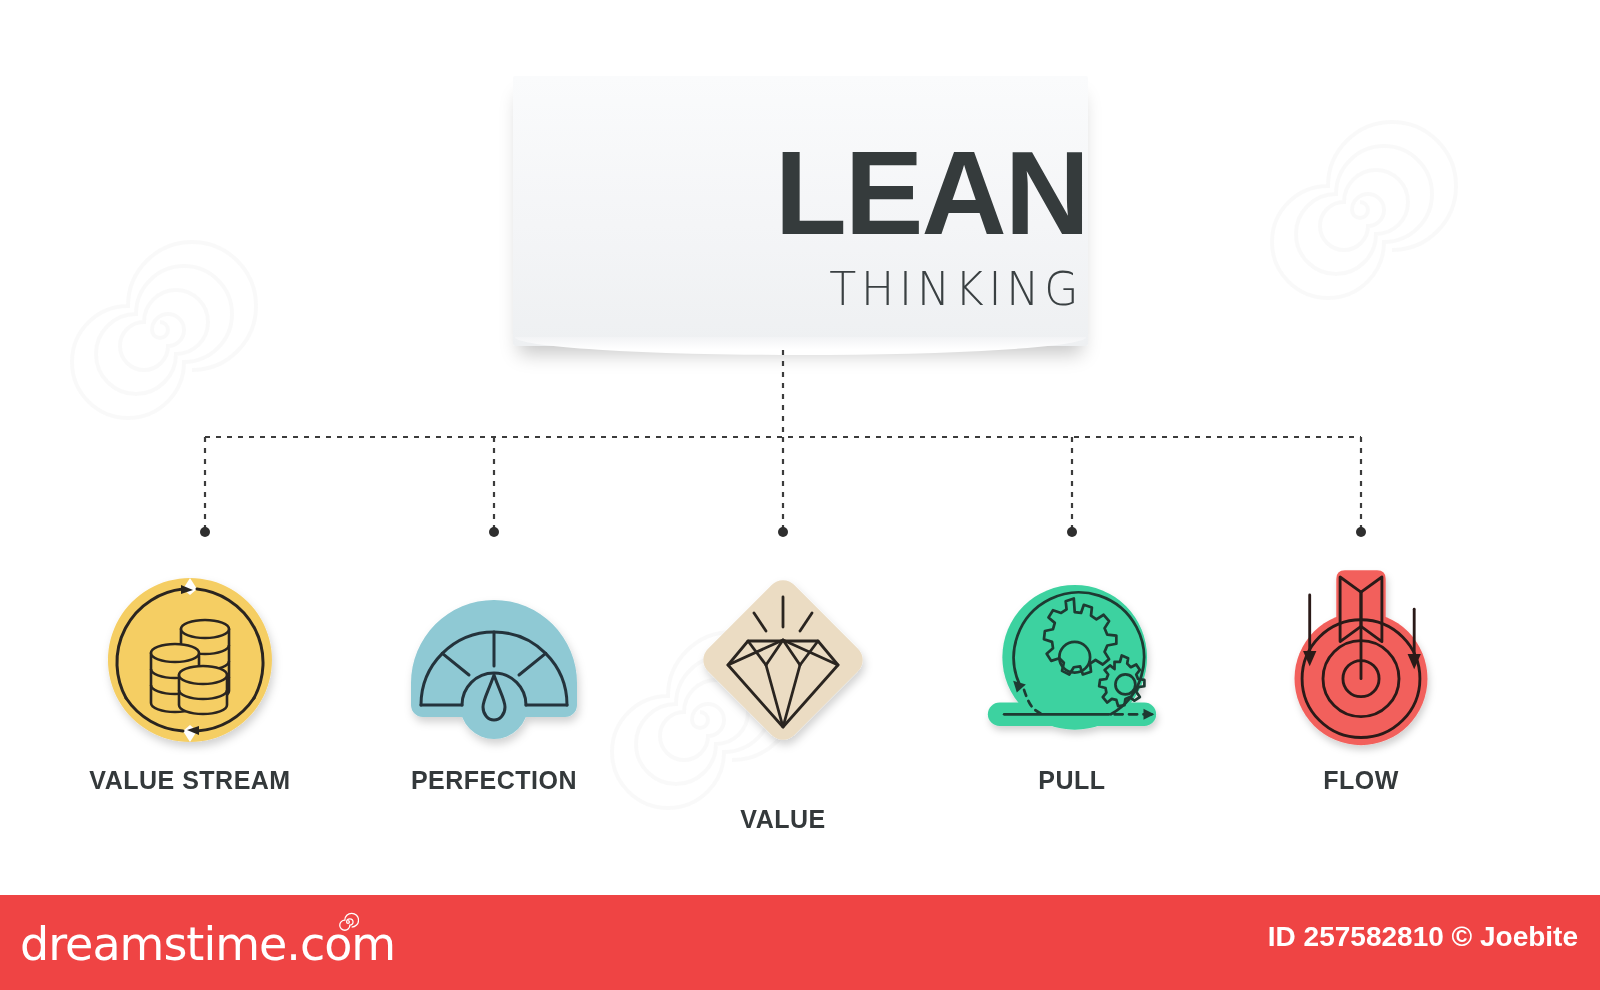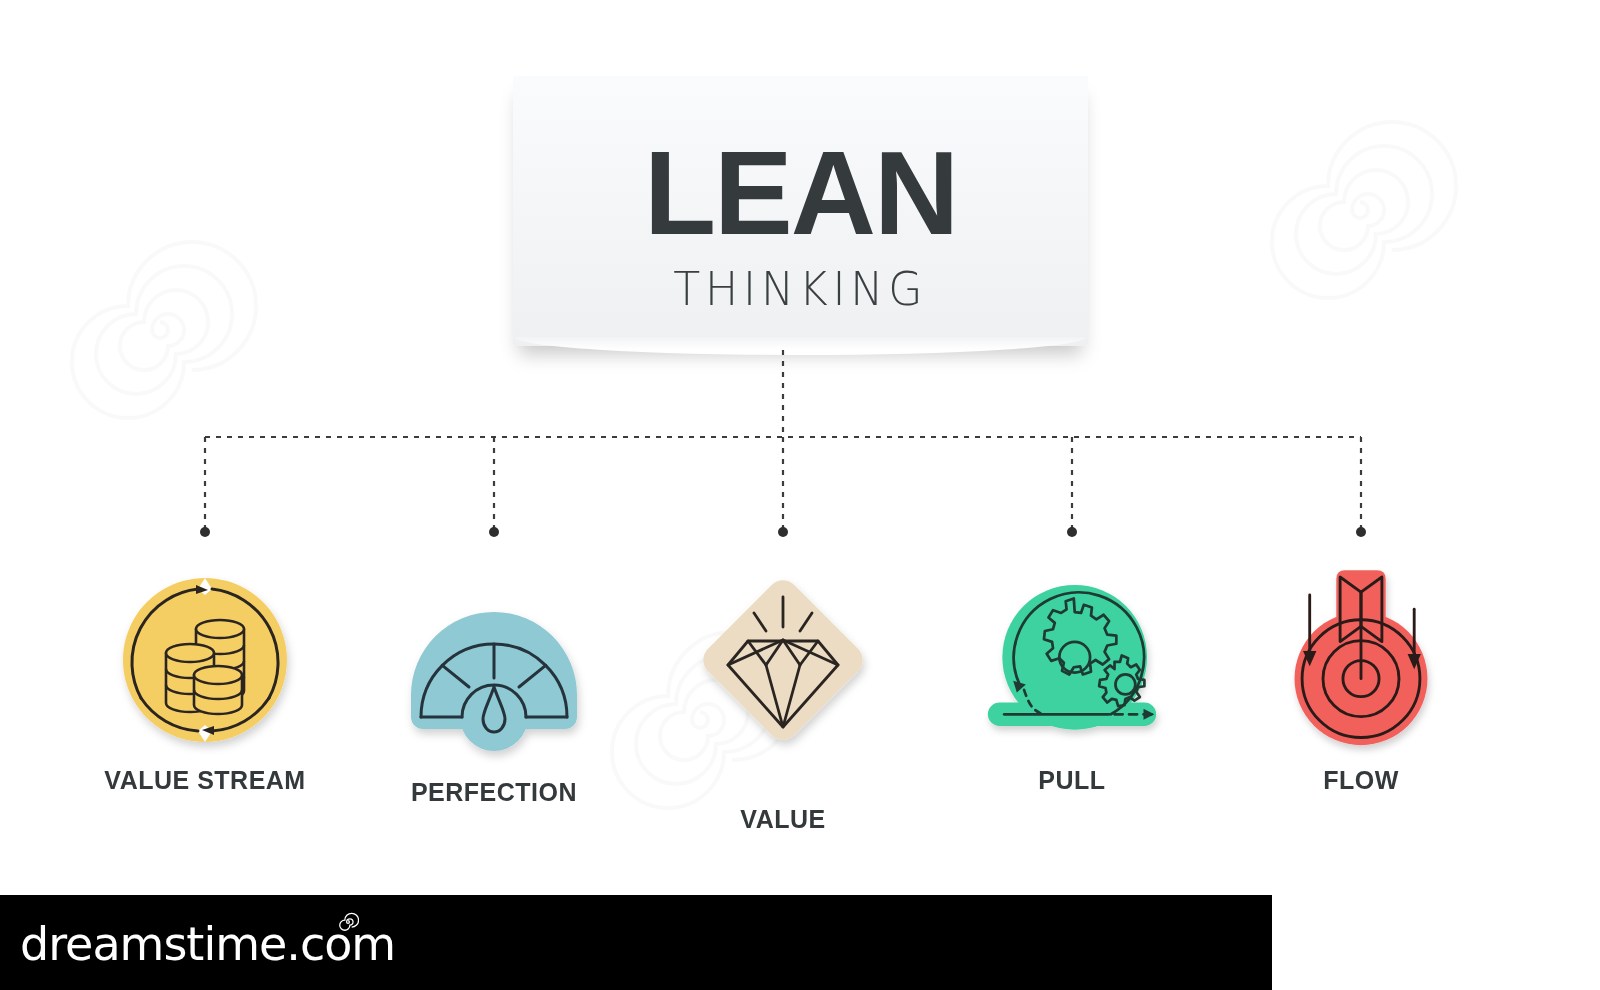--- a/index.html
+++ b/index.html
@@ -22,21 +22,21 @@
   #title-card {
     position: absolute;
     left: 513px;
     top: 76px;
     width: 575px;
     height: 270px;
     background: linear-gradient(180deg, #fafbfc 0%, #f4f5f7 55%, #eef0f2 100%);
     box-shadow: 0 14px 18px -6px rgba(0,0,0,0.22);
     display: flex;
     flex-direction: column;
-    align-items: center;
+    align-items: flex-end;
     justify-content: flex-start;
     border-radius: 2px;
   }
   #title-card::after {
     content: "";
     position: absolute;
     left: 2px;
     right: 2px;
     bottom: -9px;
     height: 18px;
@@ -96,23 +96,23 @@
     letter-spacing: 0.5px;
     text-align: center;
     font-family: "Liberation Sans", sans-serif;
   }
 
   
   #footer-bar {
     position: absolute;
     left: 0;
     bottom: 0;
-    width: 1272px;
+    width: 1600px;
     height: 95px;
-    background: #000000;
+    background: #ef4444;
   }
   #footer-logo {
     position: absolute;
     left: 20px;
     top: 22px;
     font-size: 46px;
     font-weight: 400;
     color: #ffffff;
     letter-spacing: -1px;
     font-family: "DejaVu Sans", sans-serif;
@@ -174,21 +174,21 @@
     </g>
     <g fill="#2E2E2E">
       <circle cx="205" cy="532" r="5"></circle>
       <circle cx="494" cy="532" r="5"></circle>
       <circle cx="783" cy="532" r="5"></circle>
       <circle cx="1072" cy="532" r="5"></circle>
       <circle cx="1361" cy="532" r="5"></circle>
     </g>
   </svg>
 
-  <div class="node" style="left:80px; top:560px;">
+  <div class="node" style="left:65px; top:560px;">
     <div class="node-icon">
       <svg width="190" height="190" viewBox="0 0 190 190">
         <defs>
           <filter id="sh1" x="-30%" y="-30%" width="170%" height="170%">
             <feDropShadow dx="2" dy="5" stdDeviation="4" flood-color="#000" flood-opacity="0.18"></feDropShadow>
           </filter>
         </defs>
         <g filter="url(#sh1)">
 
           <path d="M95 13 A82 82 0 1 1 94.9 13 Z" fill="#F5CE64"></path>
@@ -222,21 +222,21 @@
 
           <path d="M84 110 v30 a24 9 0 0 0 48 0 v-30 Z"></path>
           <ellipse cx="108" cy="110" rx="24" ry="9"></ellipse>
           <path d="M84 125 a24 9 0 0 0 48 0" fill="none"></path>
         </g>
       </svg>
     </div>
     <div class="node-label">VALUE STREAM</div>
   </div>
 
-  <div class="node" style="left:369px; top:572px;">
+  <div class="node" style="left:369px; top:560px;">
     <div class="node-icon">
       <svg width="190" height="190" viewBox="0 0 190 190">
         <defs>
           <filter id="sh2" x="-30%" y="-30%" width="170%" height="170%">
             <feDropShadow dx="2" dy="5" stdDeviation="4" flood-color="#000" flood-opacity="0.18"></feDropShadow>
           </filter>
         </defs>
         <g filter="url(#sh2)" fill="#8FC9D4">
 
           <path d="M12 140 A83 83 0 0 1 178 140 L 152 140 A57 57 0 0 0 38 140 Z"></path>
@@ -376,15 +376,16 @@
       </svg>
     </div>
     <div class="node-label">FLOW</div>
   </div>
 
   <div id="footer-bar">
     <div id="footer-logo">dreamstime.com</div>
     <svg id="footer-spiral" viewBox="0 0 24 24">
       <path d="M12 12 m0 -1.5 a1.5 1.5 0 1 1 -1.5 1.5 a3.5 3.5 0 1 1 3.5 3.5 a5.5 5.5 0 1 1 -5.5 -5.5 a7.5 7.5 0 1 1 7.5 7.5" fill="none" stroke="#ffffff" stroke-width="1.4"></path>
     </svg>
+    <div id="footer-credit">ID 257582810 © Joebite</div>
   </div>
 
 </div>
 
 </body></html>

